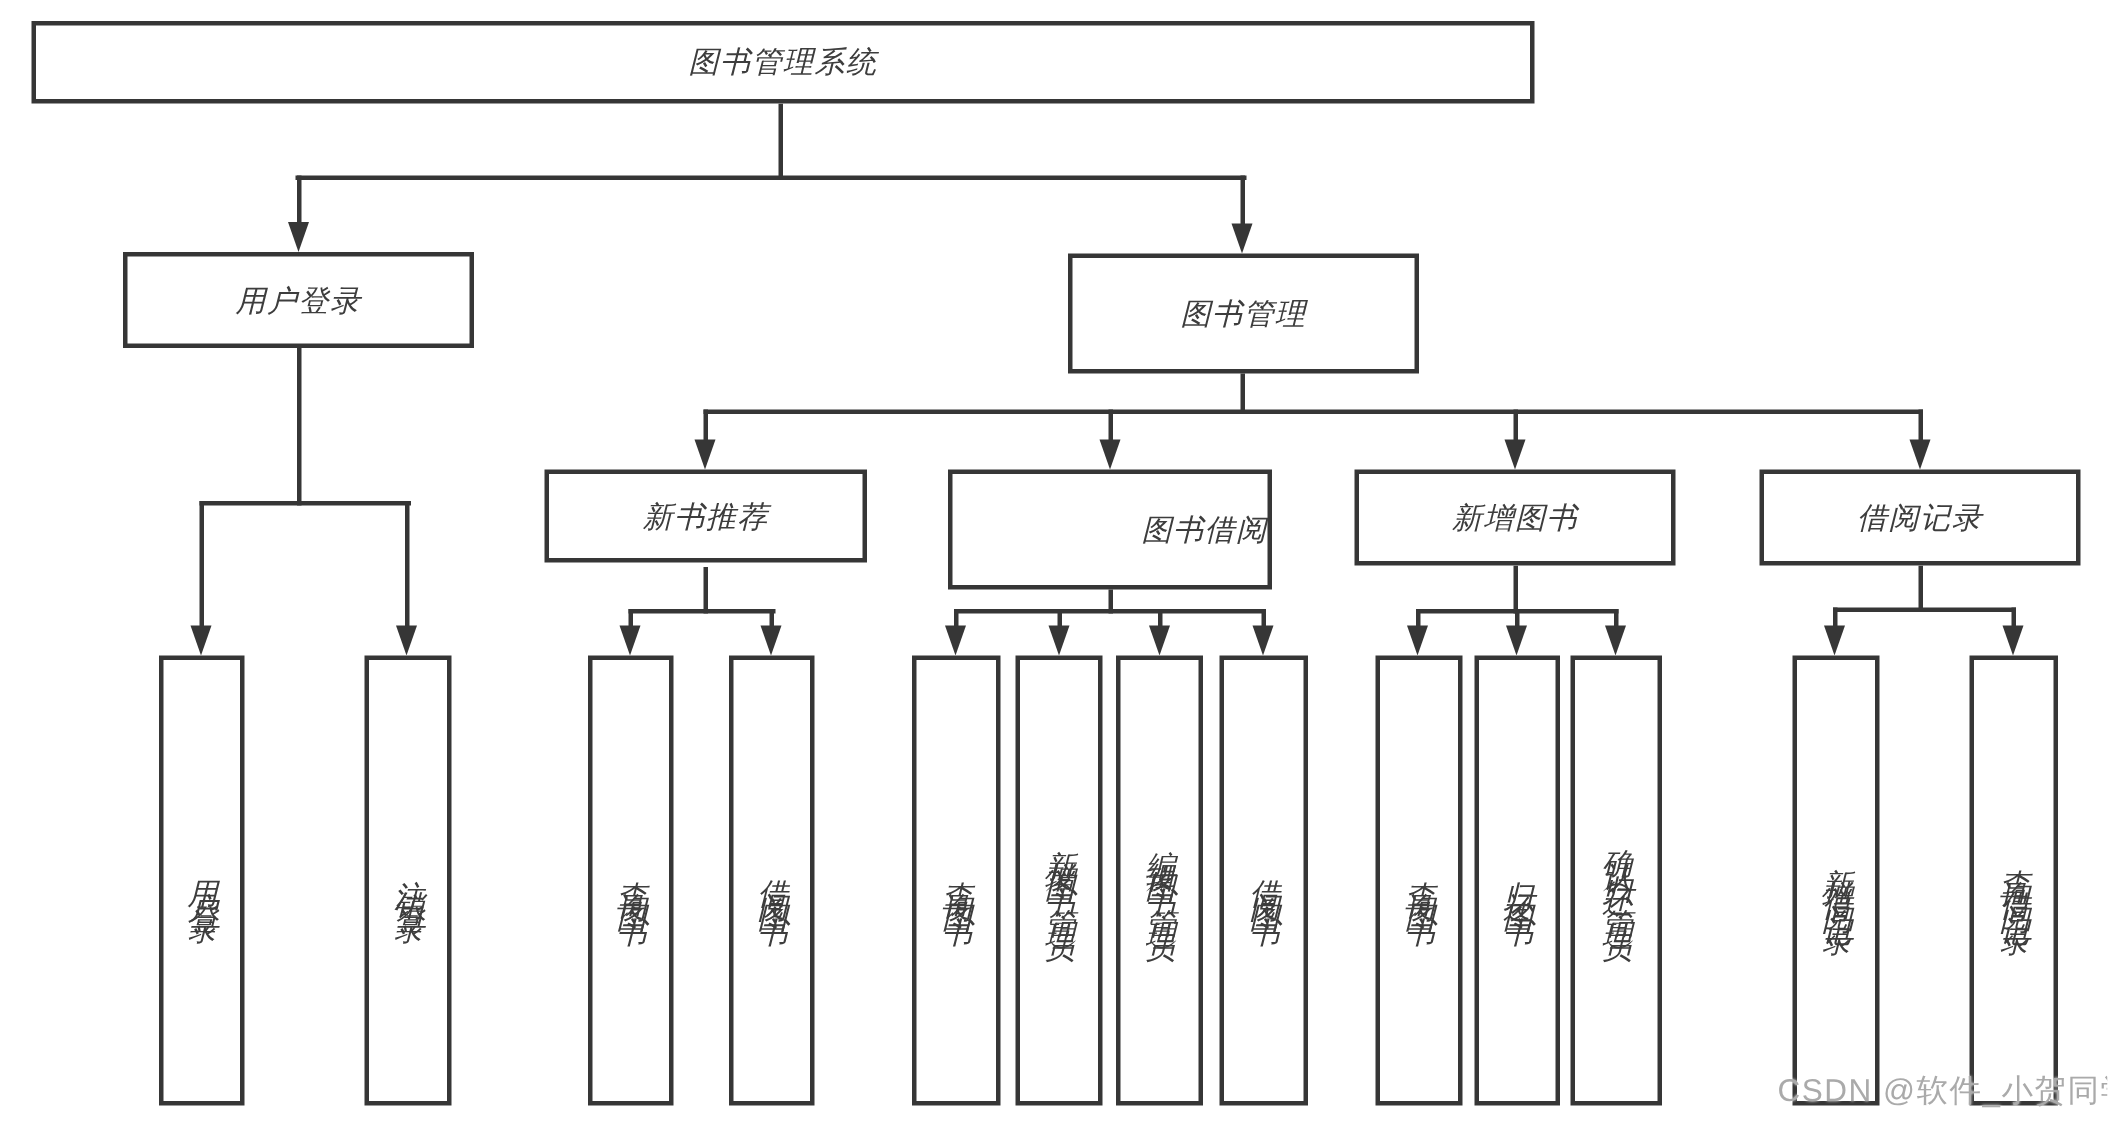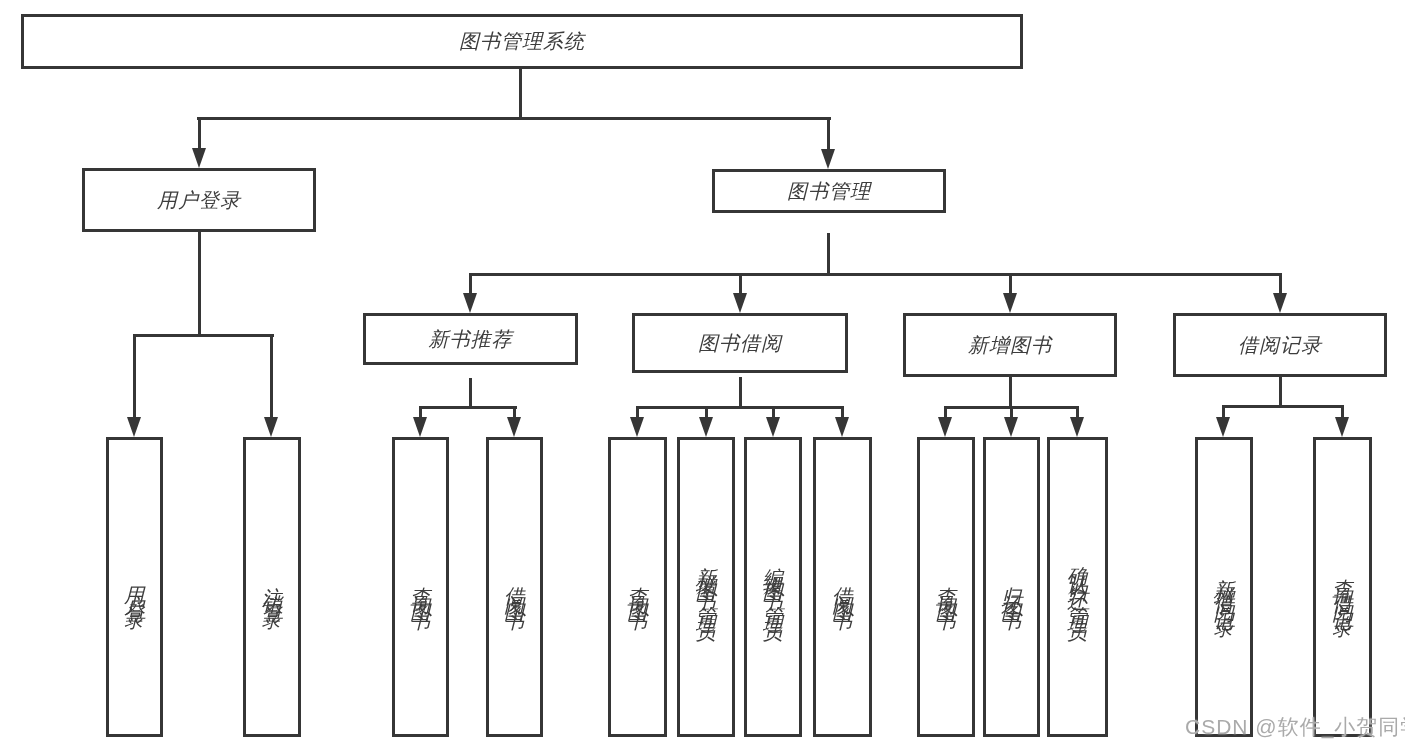--- a/index.html
+++ b/index.html
@@ -120,28 +120,28 @@
   <div class="vline" style="left:1341px; top:405px; height:15px;"></div>
   <div class="arrow" style="left:1335px; top:417px;"></div>
 
   <div class="box" style="left:21px; top:14px; width:1002px; height:55px;">
     <span class="lbl">图书管理系统</span>
   </div>
 
   <div class="box" style="left:82px; top:168px; width:234px; height:64px;">
     <span class="lbl">用户登录</span>
   </div>
-  <div class="box" style="left:712px; top:169px; width:234px; height:44px;">
+  <div class="box" style="left:712px; top:169px; width:234px; height:80px;">
     <span class="lbl">图书管理</span>
   </div>
 
-  <div class="box" style="left:363px; top:313px; width:215px; height:52px;">
+  <div class="box" style="left:363px; top:313px; width:215px; height:62px;">
     <span class="lbl">新书推荐</span>
   </div>
-  <div class="box" style="left:632px; top:313px; width:216px; height:60px;">
+  <div class="box" style="left:632px; top:313px; width:216px; height:80px;justify-content:flex-end;">
     <span class="lbl">图书借阅</span>
   </div>
   <div class="box" style="left:903px; top:313px; width:214px; height:64px;">
     <span class="lbl">新增图书</span>
   </div>
   <div class="box" style="left:1173px; top:313px; width:214px; height:64px;">
     <span class="lbl">借阅记录</span>
   </div>
 
   <div class="box" style="left:106px; top:437px; width:57px; height:300px;">

